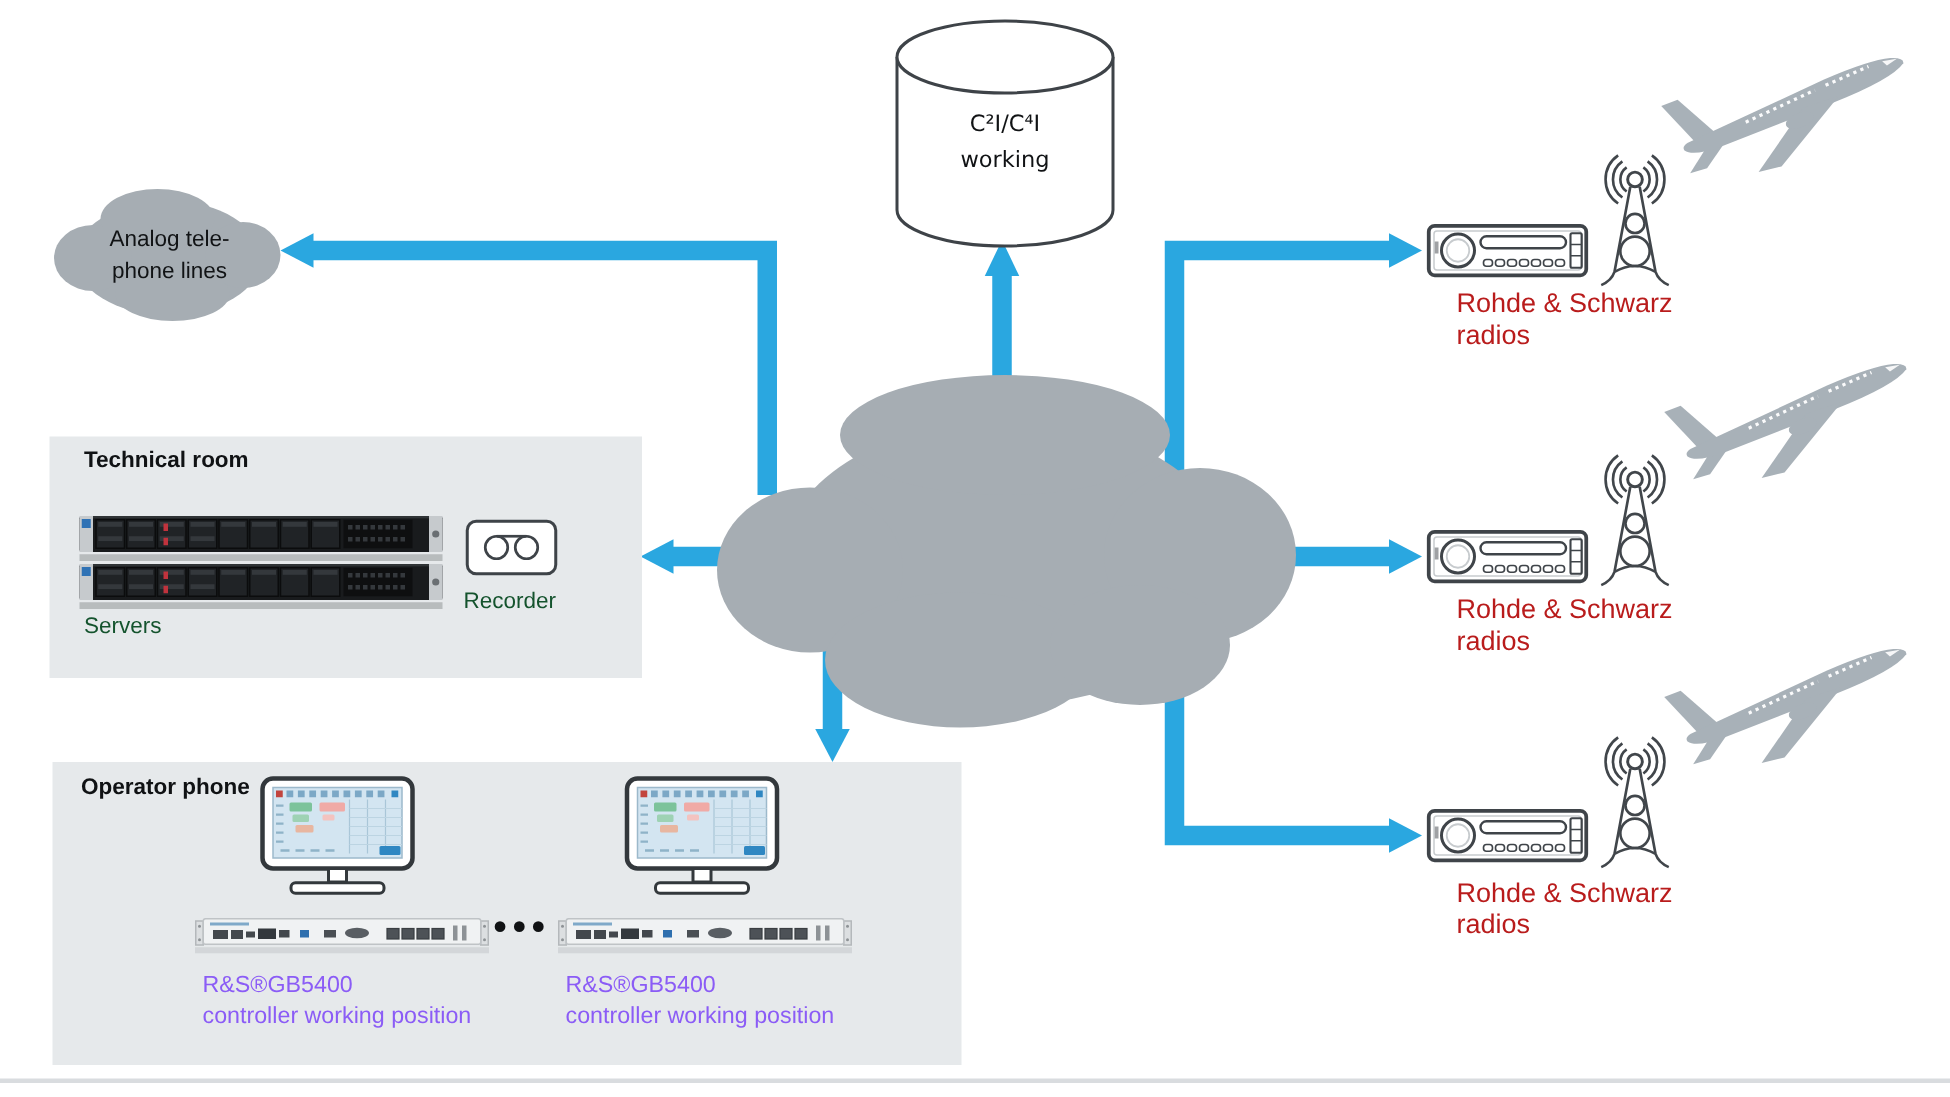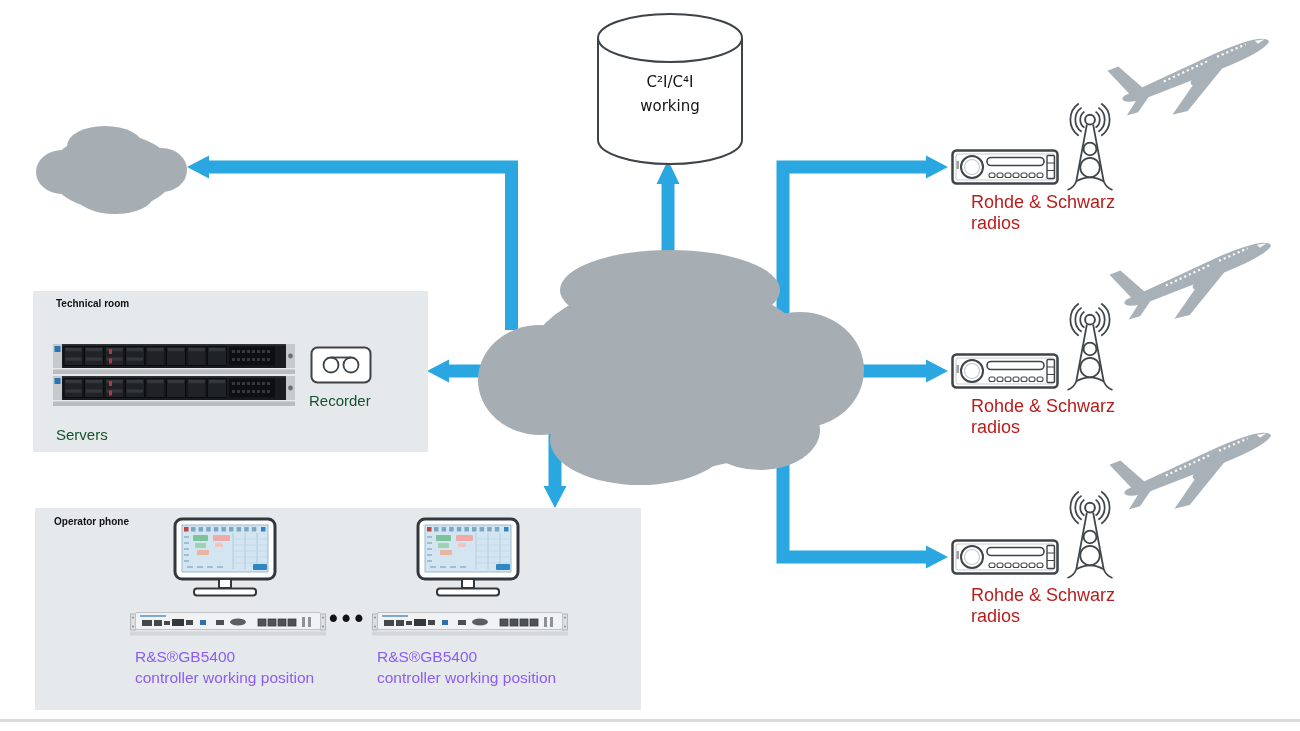--- a/index.html
+++ b/index.html
@@ -6,21 +6,21 @@
   #canvas{
     position:relative;width:1300px;height:731px;background:#ffffff;overflow:hidden;
     font-family:"Liberation Sans",sans-serif;color:#111315;text-decoration:underline;
   }
   .abs{position:absolute;}
   svg{display:block;overflow:visible;}
   
   .room{position:absolute;background:#e6e9eb;}
   #tech-room{left:33px;top:291px;width:395px;height:161px;}
   #oper-room{left:35px;top:508px;width:606px;height:202px;}
-  .room-title{position:absolute;font-size:10px;font-weight:700;color:#101214;}
+  .room-title{position:absolute;font-size:15px;font-weight:700;color:#101214;}
   .caption{position:absolute;font-size:15px;color:#14532d;line-height:18px;text-align:right;}
   
   #platform-label{left:595px;top:70px;width:150px;text-align:center;
     font-family:"DejaVu Sans","Liberation Sans",sans-serif;
     font-size:15px;font-weight:500;line-height:24px;}
   
   #network-label{left:543px;top:333px;width:270px;font-size:26px;font-weight:700;
     line-height:38px;letter-spacing:-0.2px;color:#161819;}
   
   #analog-label{left:40px;top:149px;width:146px;text-align:center;font-size:15px;
@@ -232,39 +232,43 @@
 
   <svg class="abs" style="left:30px;top:120px" width="165" height="100" viewBox="0 0 165 100">
     <g fill="#a6adb3">
       <ellipse cx="82" cy="52" rx="62" ry="38"></ellipse>
       <ellipse cx="32" cy="52" rx="26" ry="22"></ellipse>
       <ellipse cx="132" cy="50" rx="25" ry="22"></ellipse>
       <ellipse cx="75" cy="26" rx="38" ry="20"></ellipse>
       <ellipse cx="85" cy="76" rx="38" ry="18"></ellipse>
     </g>
   </svg>
+  <div class="abs" id="analog-label">
+    <div>Analog tele-</div>
+    <div>phone lines</div>
+  </div>
 
   <svg class="abs" style="left:470px;top:244px" width="400" height="250" viewBox="0 0 400 250">
     <g fill="#a6adb3">
       <ellipse cx="201" cy="131" rx="150" ry="95"></ellipse>
       <ellipse cx="70" cy="136" rx="62" ry="55"></ellipse>
       <ellipse cx="330" cy="126" rx="64" ry="58"></ellipse>
       <ellipse cx="200" cy="46" rx="110" ry="40"></ellipse>
       <ellipse cx="170" cy="196" rx="90" ry="45"></ellipse>
       <ellipse cx="290" cy="186" rx="60" ry="40"></ellipse>
     </g>
   </svg>
 
   <div class="room" id="tech-room"></div>
   <div class="room-title" style="left:56px;top:298px">Technical room</div>
   <svg class="abs" style="left:53px;top:344px" width="242" height="62" viewBox="0 0 242 62">
     <use href="#sym-server-unit" y="0"></use>
     <use href="#sym-server-unit" y="32"></use>
   </svg>
-  <div class="caption" style="left:56px;top:426px">Servers</div>
+  <div class="caption" style="left:56px;top:409px">Servers</div>
   <svg class="abs" style="left:310px;top:346px" width="62" height="40" viewBox="0 0 62 40">
     <rect x="1.5" y="1.5" width="59" height="35" rx="6" fill="#fff" stroke="#3e4348" stroke-width="2"></rect>
     <circle cx="21" cy="19" r="7.5" fill="none" stroke="#3e4348" stroke-width="1.8"></circle>
     <circle cx="41" cy="19" r="7.5" fill="none" stroke="#3e4348" stroke-width="1.8"></circle>
     <line x1="21" y1="11.5" x2="41" y2="11.5" stroke="#3e4348" stroke-width="1.8"></line>
   </svg>
   <div class="caption" style="left:309px;top:392px">Recorder</div>
 
   <div class="room" id="oper-room"></div>
   <div class="room-title" style="left:54px;top:516px">Operator phone</div>

